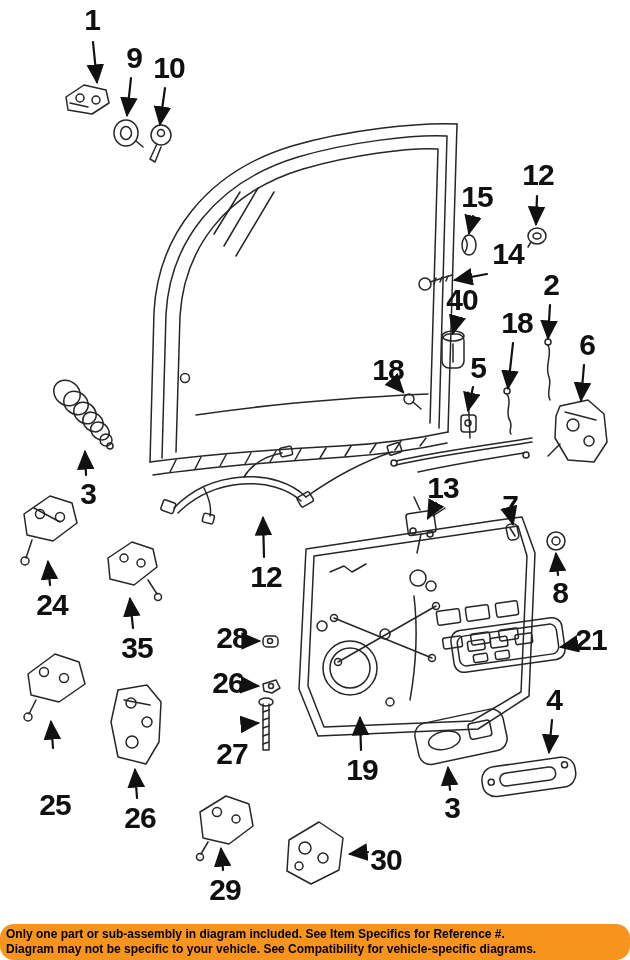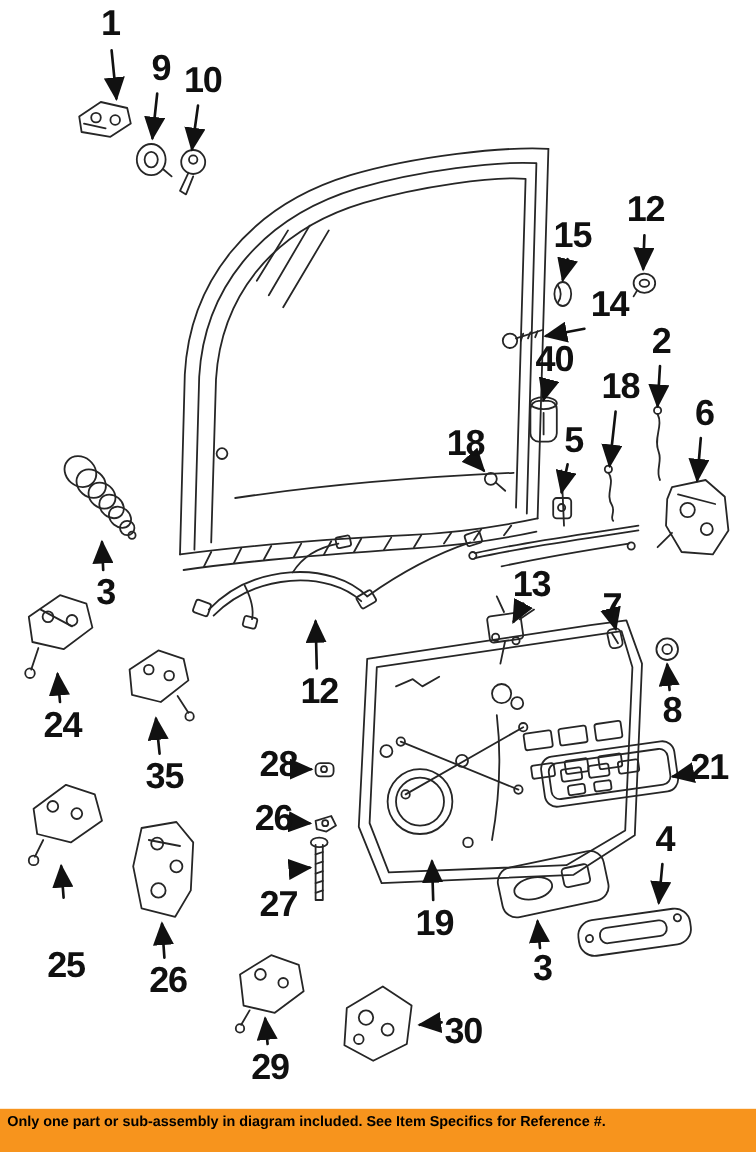--- a/index.html
+++ b/index.html
@@ -7,21 +7,21 @@
   .stage{position:relative;width:630px;height:960px;background:#ffffff;}
   svg.artwork{position:absolute;left:0;top:0;}
   svg.artwork path,svg.artwork rect,svg.artwork circle,svg.artwork ellipse,svg.artwork line{
     fill:none;stroke:#262626;stroke-width:1.5;stroke-linecap:round;stroke-linejoin:round;}
   svg.overlay{position:absolute;left:0;top:0;}
   svg.overlay line{stroke:#111111;stroke-width:2.2;stroke-linecap:round;}
   #callout-labels{position:absolute;left:0;top:0;width:630px;height:926px;}
   .callout-num{position:absolute;transform:translate(-50%,-50%);font-weight:700;font-size:30px;
     color:#101010;letter-spacing:-1px;font-family:"Liberation Sans",sans-serif;}
   .footer{position:absolute;left:0;bottom:0;width:630px;height:36px;box-sizing:border-box;
-    padding:3px 6px;background:#f7941d;}
+    padding:3px 6px;background:#f7941d;border-radius:14px;}
   .footer-line{font-size:12px;font-weight:700;color:#000000;line-height:15px;white-space:nowrap;}
 </style>
 </head>
 <body>
 
 <div class="stage">
 
   <svg class="artwork" width="630" height="926" viewBox="0 0 630 926">
 
     <g>
@@ -340,15 +340,16 @@
       <div class="callout-num" style="left: 362px; top: 770px;">19</div>
       <div class="callout-num" style="left: 55px; top: 805px;">25</div>
       <div class="callout-num" style="left: 452px; top: 808px;">3</div>
       <div class="callout-num" style="left: 140px; top: 818px;">26</div>
       <div class="callout-num" style="left: 386px; top: 850px; margin-top: 10px;">30</div>
       <div class="callout-num" style="left: 225px; top: 890px;">29</div>
     </div>
 
   <div class="footer" style="background: rgb(247, 148, 29);">
     <div class="footer-line">Only one part or sub-assembly in diagram included. See Item Specifics for Reference #.</div>
+    <div class="footer-line">Diagram may not be specific to your vehicle. See Compatibility for vehicle-specific diagrams.</div>
   </div>
 
 </div>
 
 </body></html>

